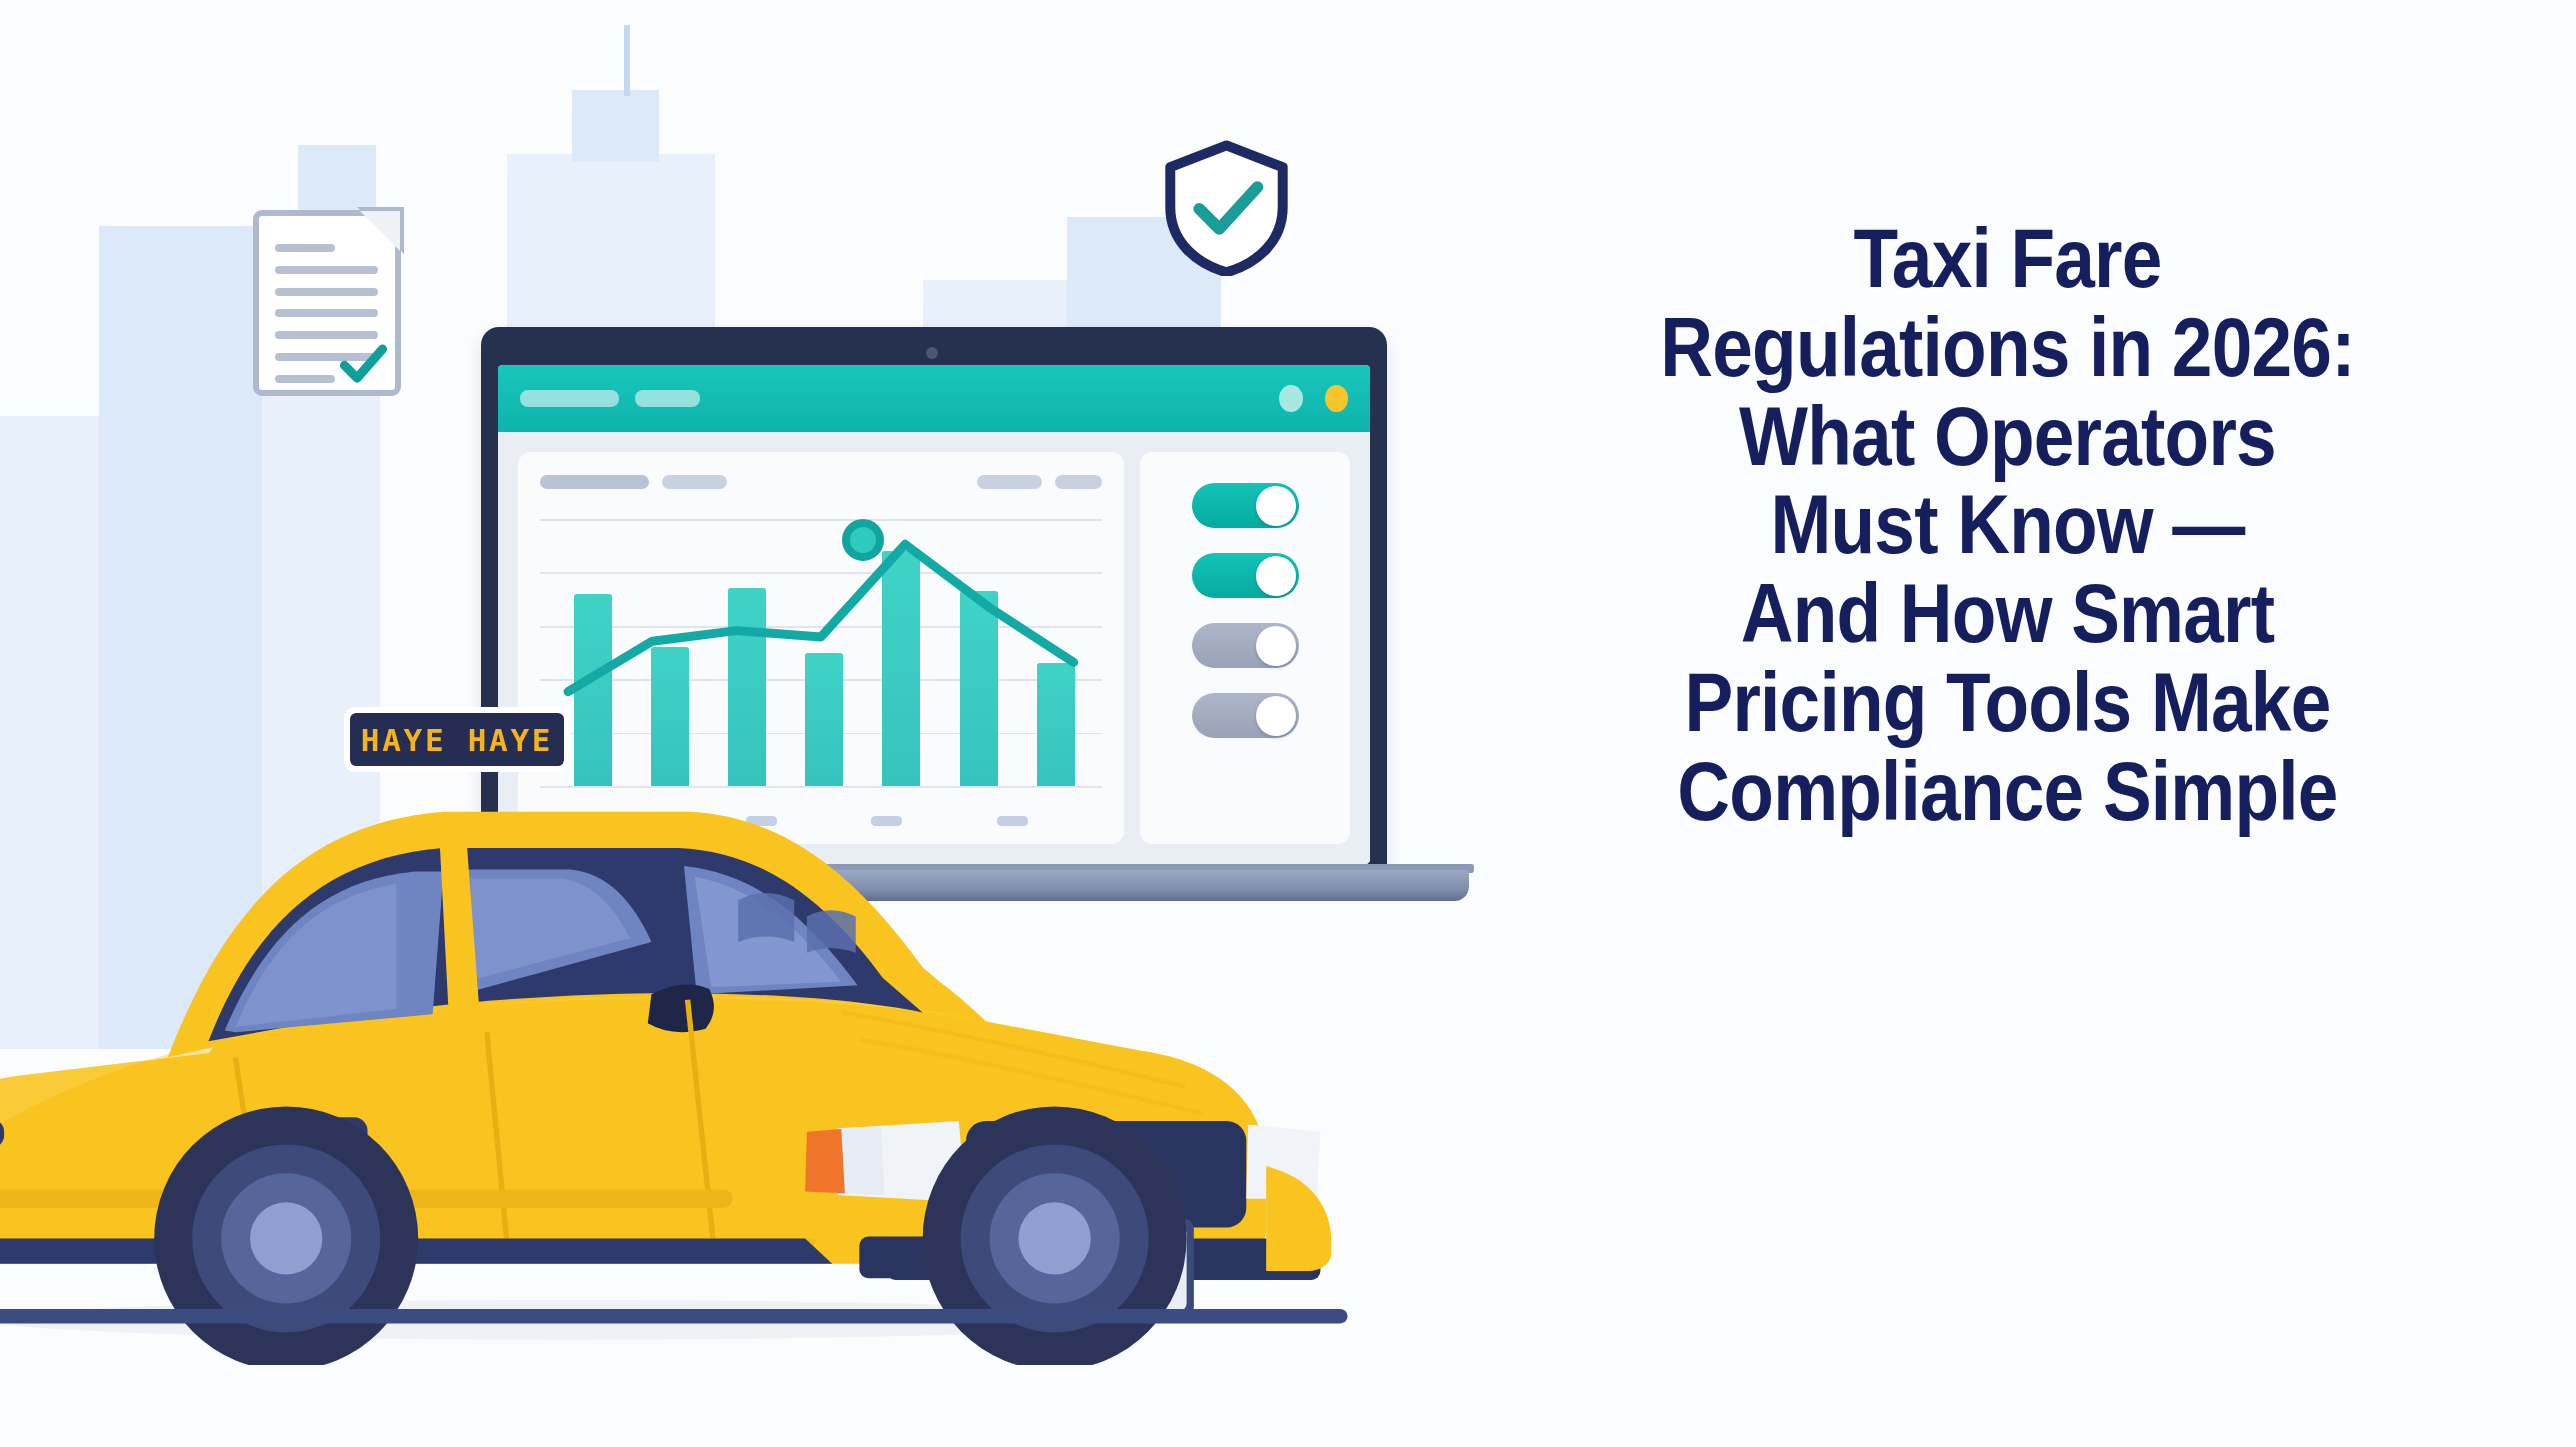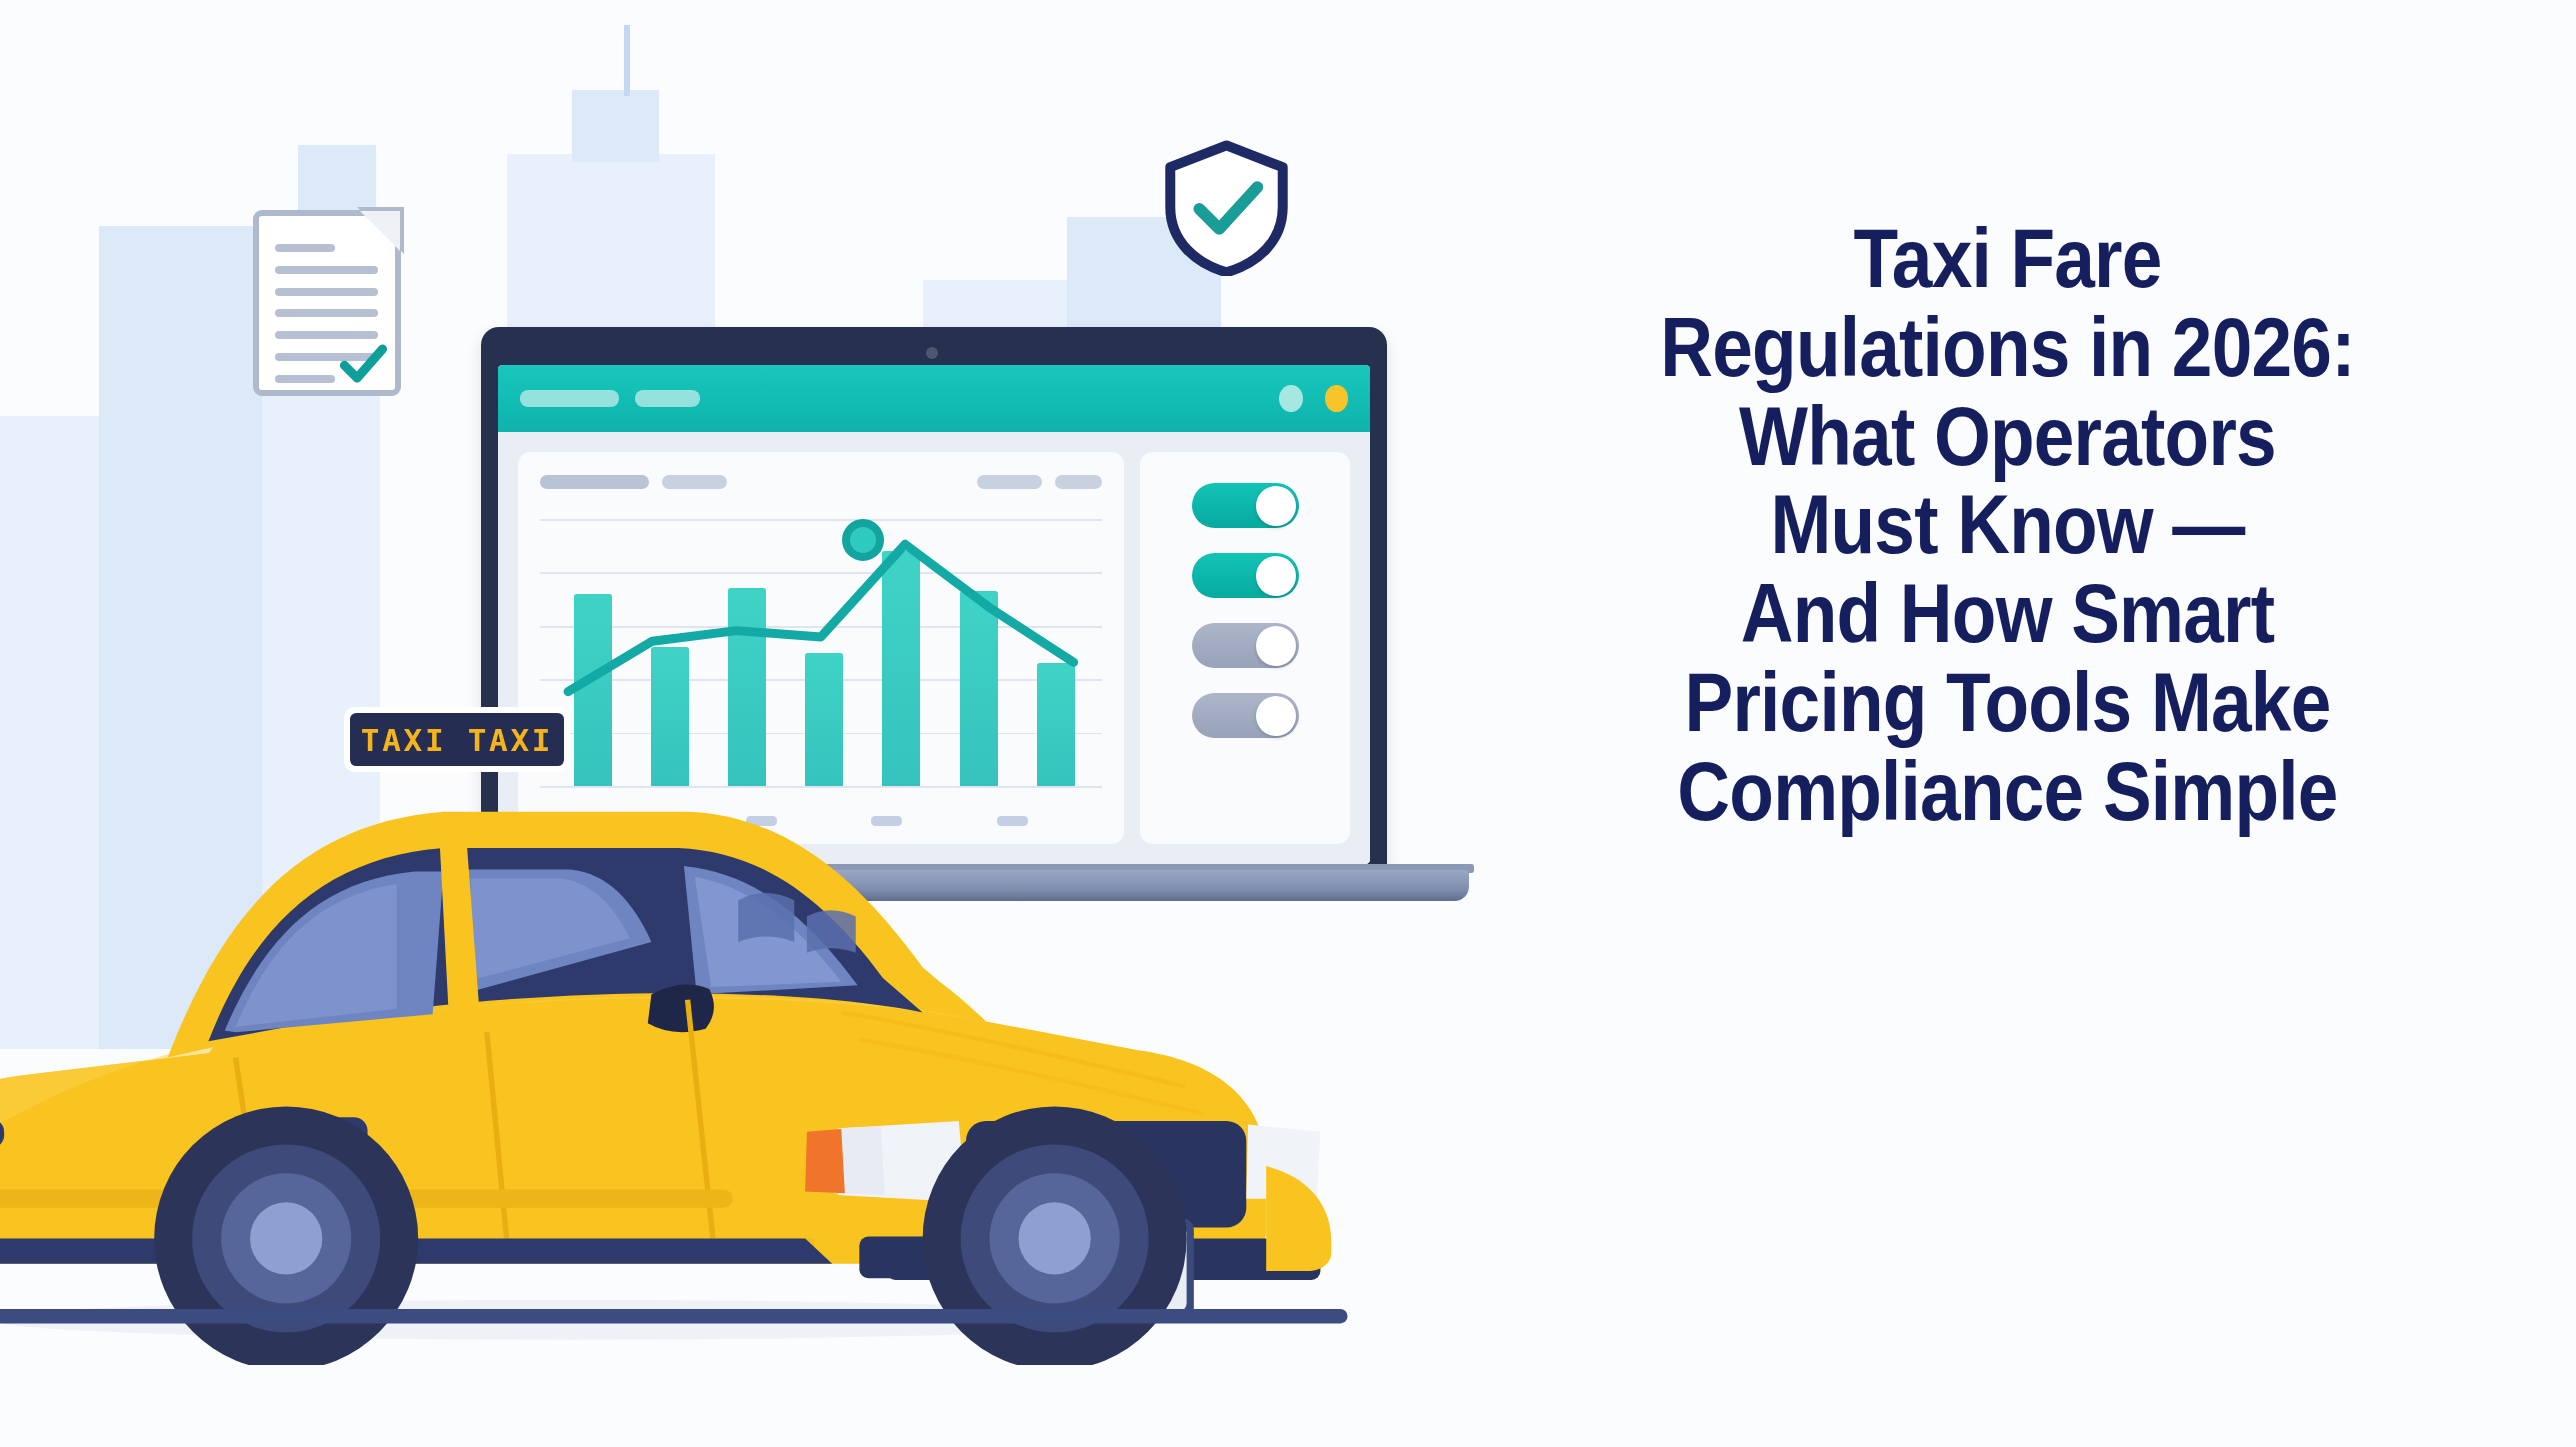--- a/index.html
+++ b/index.html
@@ -256,21 +256,21 @@
       </div>
     </div>
     <div class="laptop-base-lip"></div>
     <div class="laptop-base"></div>
   </div>
 
   <div class="taxi">
 
     <div class="taxi-sign">
       <div class="taxi-sign-screen">
-        <div class="taxi-sign-text">TAXI TAXI</div>
+        <div class="taxi-sign-text">HAYE HAYE</div>
       </div>
     </div>
 
     <svg viewBox="0 0 1620 740" width="1465" height="669" style="position:absolute; left:0; top:0;">
 
       <ellipse cx="700" cy="690" rx="640" ry="22" fill="#eef1f6"></ellipse>
 
       <path d="M-40 560 C-40 480 10 430 90 420 L300 395 C380 300 470 250 600 244
                L880 244 C1000 244 1090 290 1160 360 L1330 392
                C1420 404 1470 452 1470 520 L1470 590

